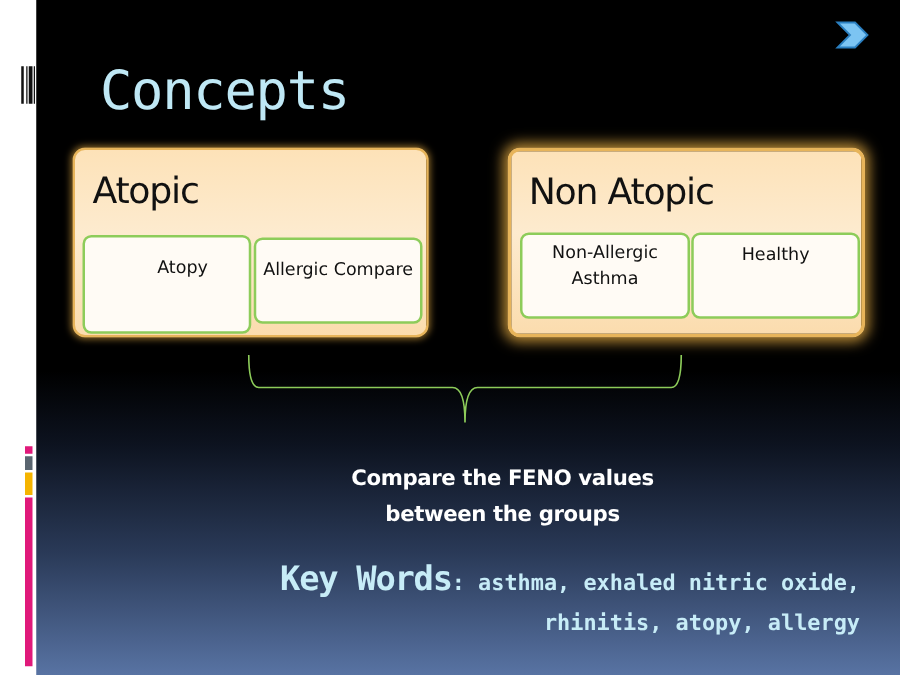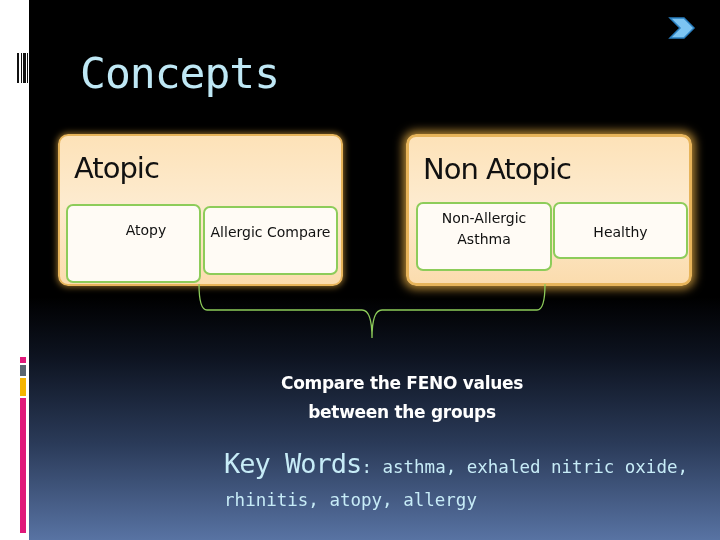--- a/index.html
+++ b/index.html
@@ -5,31 +5,31 @@
   html, body { margin:0; padding:0; }
   body { width:720px; height:540px; position:relative; overflow:hidden; background:#fff; font-family:"Liberation Sans", sans-serif; }
   .left-strip { position:absolute; left:0; top:0; width:29px; height:540px; background:#fff; }
   .barcode { position:absolute; left:17px; top:53px; width:11px; height:30px; }
   .barcode span { position:absolute; top:0; height:30px; background:#111; }
   .accent { position:absolute; left:20px; width:6px; }
   .slide { position:absolute; left:29px; top:0; width:691px; height:540px;
     background:linear-gradient(to bottom, #000 0%, #000 55%, #0d1320 66%, #2a3a58 82%, #5873a3 100%); }
   .title { position:absolute; left:51px; top:48px; font-family:"DejaVu Sans Mono", monospace; font-size:43px; color:#bfe8f5; letter-spacing:-1px; }
   .next-btn { position:absolute; left:637px; top:14px; width:32px; height:28px; cursor:pointer; }
-  .group { position:absolute; top:134px; height:152px; width:283px; border-radius:10px;
+  .group { position:absolute; top:118px; height:152px; width:283px; border-radius:10px;
     background:linear-gradient(to bottom, #fde2b8 0%, #fdebcf 45%, #fbdcae 100%);
     border:2px solid #e7b45a; box-shadow:0 0 6px 1px rgba(240,180,70,0.6); box-sizing:border-box; }
   .group.atopic { left:29px; width:285px; }
   .group.nonatopic { left:377px; width:286px; box-shadow:0 0 10px 3px rgba(240,180,70,0.75); border-width:3px; }
   .group-title { position:absolute; left:14px; top:15px; font-size:29px; color:#111; font-family:"DejaVu Sans", sans-serif; letter-spacing:-1px; }
   .sub { position:absolute; background:#fffbf5; border:2px solid #8dcc5a; border-radius:7px; box-sizing:border-box;
     font-size:14px; color:#111; text-align:center; line-height:21px; font-family:"DejaVu Sans", sans-serif; }
   .brace { position:absolute; left:0; top:0; }
   .compare { position:absolute; left:240px; top:340px; width:266px; text-align:center; color:#fff; font-weight:bold; font-size:17px; line-height:29px; font-family:"DejaVu Sans", sans-serif; letter-spacing:-0.3px;margin-top:29px; }
-  .keywords { position:absolute; right:32px; top:448px; color:#c7ecf7; font-family:"DejaVu Sans Mono", monospace; line-height:32px; }
+  .keywords { position:absolute; right:32px; top:448px; text-align:right; color:#c7ecf7; font-family:"DejaVu Sans Mono", monospace; line-height:32px;font-weight:bold; }
   .kw-label { font-size:27px; letter-spacing:-1px; }
   .kw-text { font-size:17.5px; }
 </style>
 </head>
 <body>
 
 <div class="left-strip">
   <div class="barcode">
     <span style="left:0;width:2px"></span>
     <span style="left:4px;width:1px"></span>
@@ -59,21 +59,21 @@
     <div class="sub" style="left:143px;top:70px;width:135px;height:69px;padding-top:14px;">
       <span>Allergic Compare</span>
     </div>
   </div>
 
   <div class="group nonatopic">
     <div class="group-title">Non Atopic</div>
     <div class="sub" style="left:7px;top:65px;width:136px;height:69px;padding:4px 18px 18px;">
       <span>Non-Allergic Asthma</span>
     </div>
-    <div class="sub" style="left:144px;top:65px;width:135px;height:57px;padding-top:18px;">
+    <div class="sub" style="left:144px;top:65px;width:135px;height:69px;padding-top:6px;">
       <span>Healthy</span>
     </div>
   </div>
 
   <svg class="brace" width="691" height="540" viewBox="0 0 691 540">
     <path d="M170,284 Q170,310 178,310 L333,310 Q343,310 343,338 Q343,310 353,310 L508,310 Q516,310 516,284" fill="none" stroke="#8dcc5a" stroke-width="1.3"></path>
   </svg>
 
   <div class="compare">Compare the FENO values between the groups</div>
 

